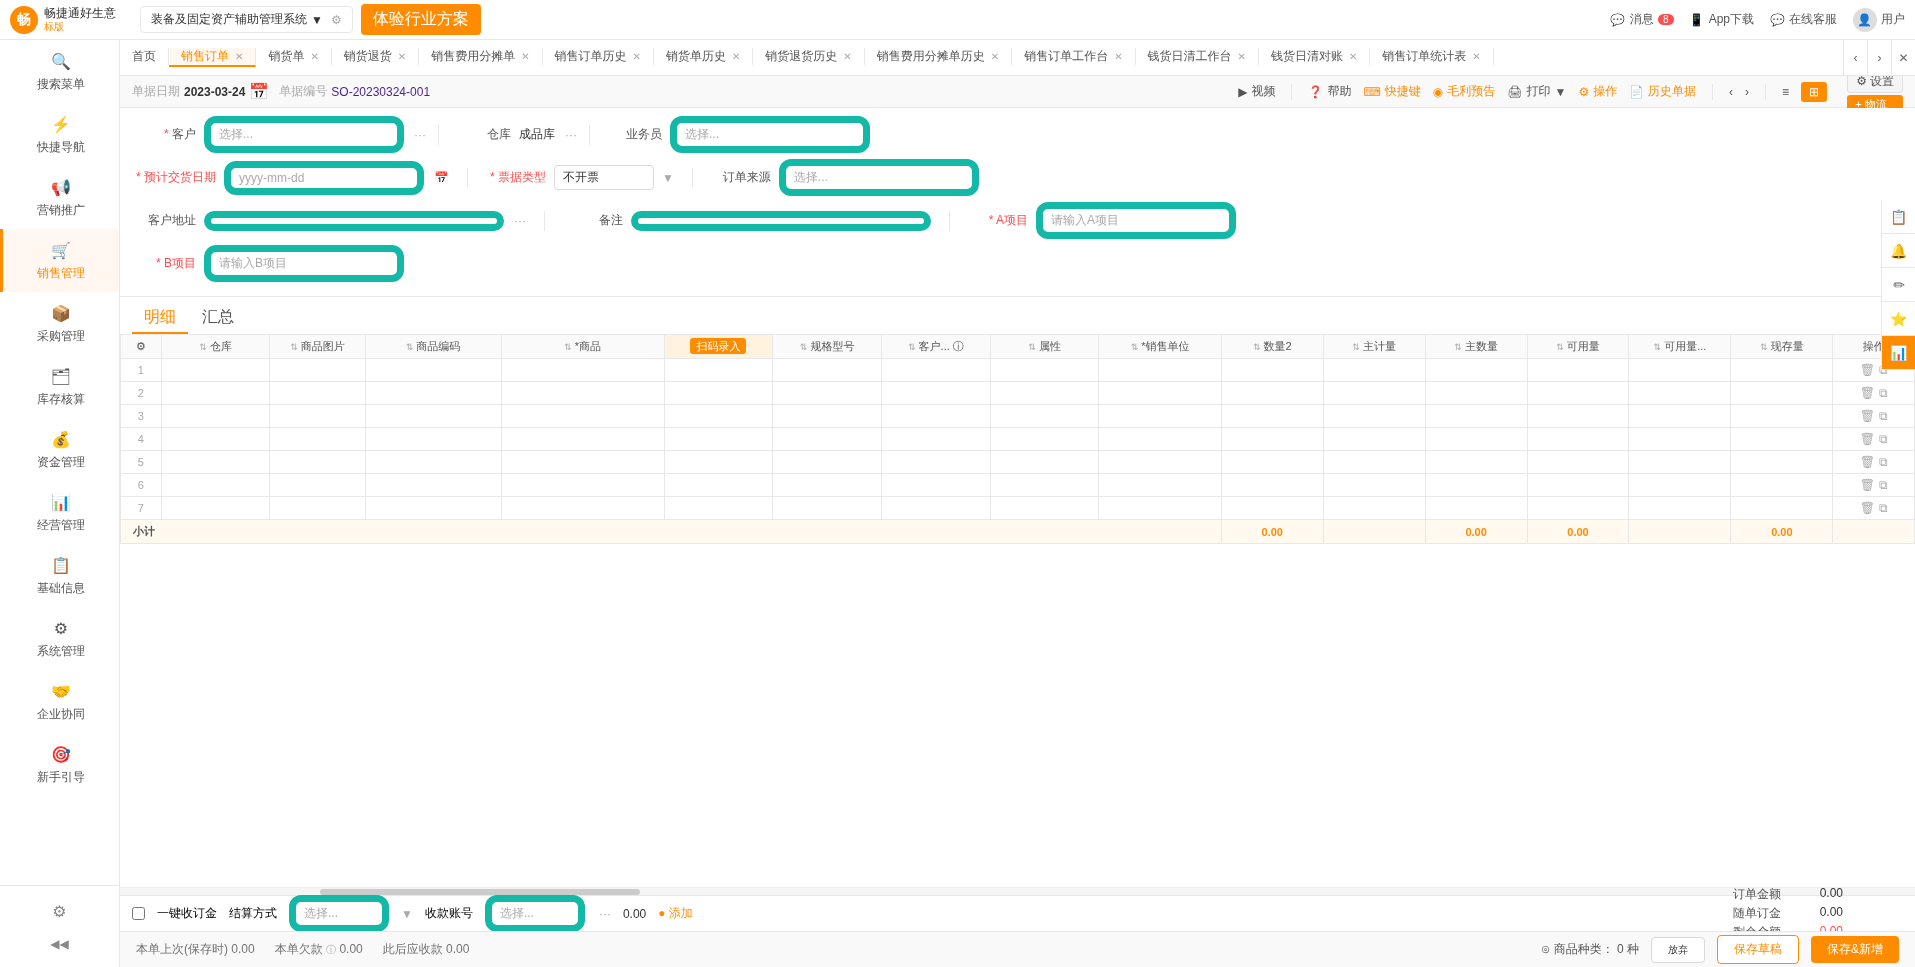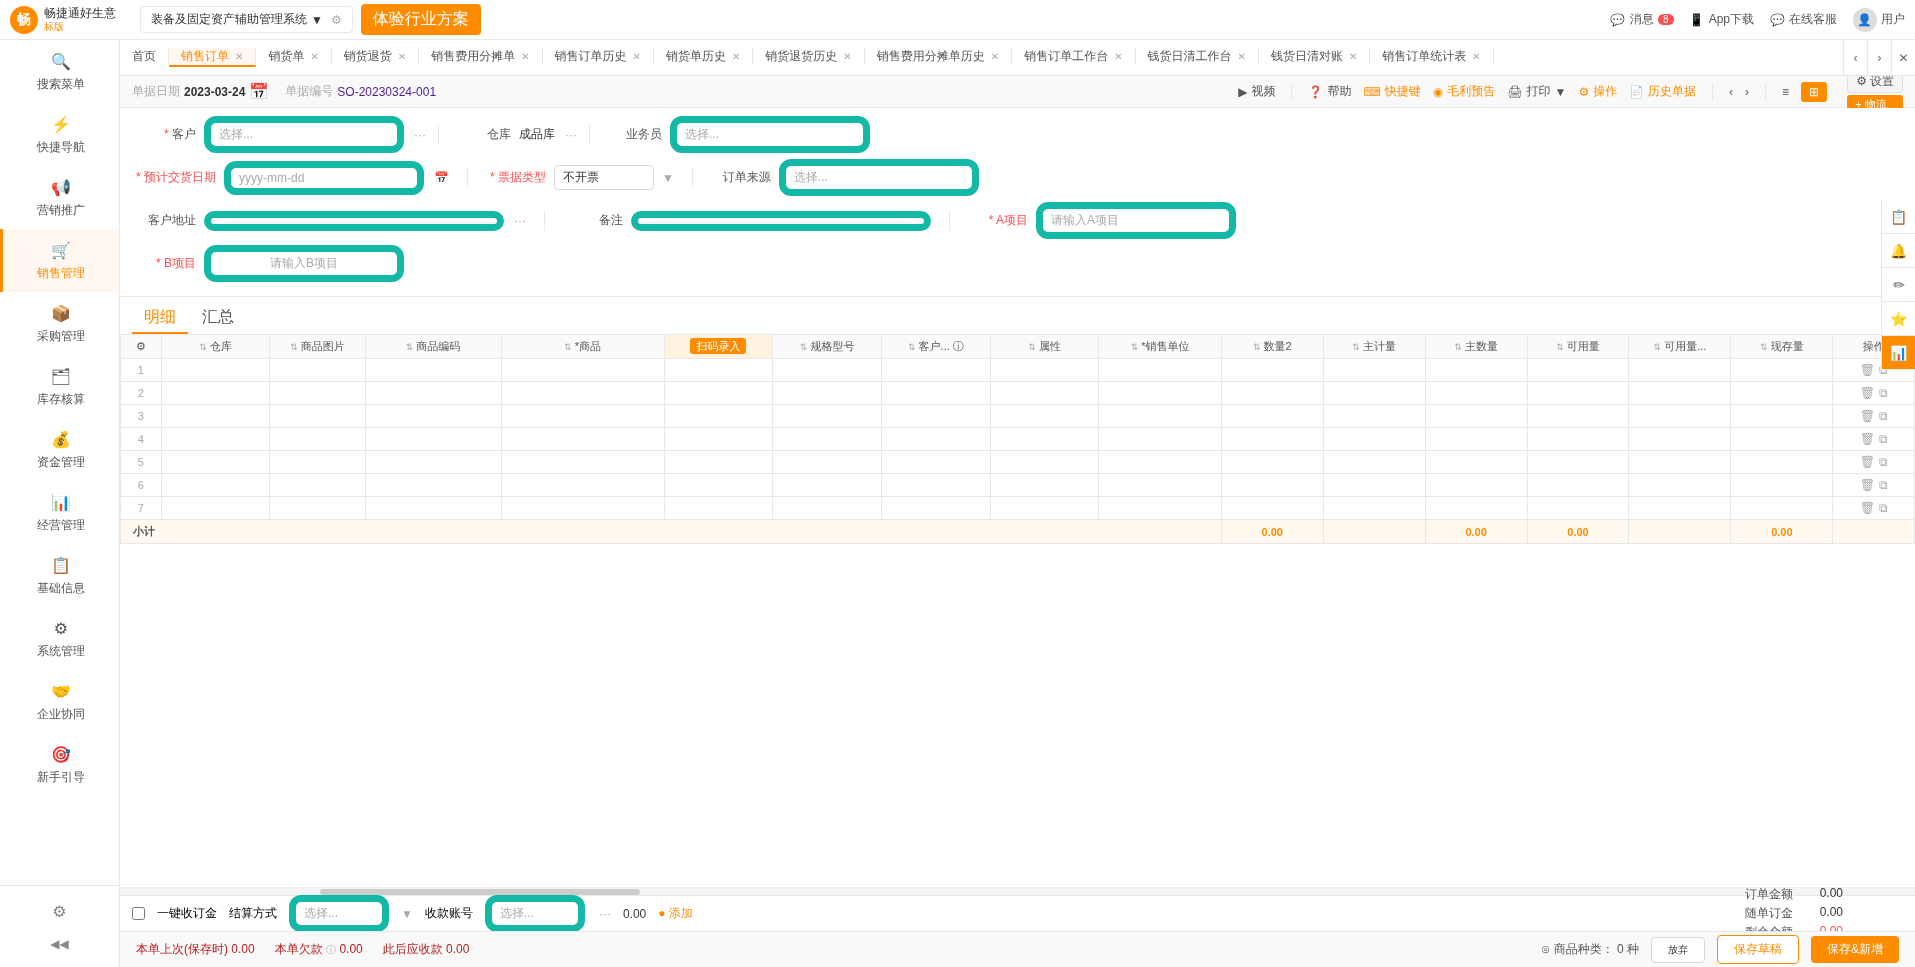--- a/index.html
+++ b/index.html
@@ -323,21 +323,21 @@
       background: #f9f9f9;
       border-top: 1px solid #e8e8e8;
       display: flex;
       align-items: center;
       padding: 0 16px;
       gap: 20px;
     }
     .footer-stat {
       font-size: 12px; color: #555;
     }
-    .footer-stat span { color: #b91c1c; }
+    .footer-stat span { color: #737373; }
     .footer-btns {
       margin-left: auto;
       display: flex;
       align-items: center;
       gap: 12px;
     }
     .btn-default {
       border: 1px solid #d9d9d9;
       background: #fff;
       border-radius: 4px;
@@ -368,21 +368,21 @@
     
     .order-summary {
       margin-left: auto;
       display: flex;
       flex-direction: column;
       align-items: flex-end;
       gap: 2px;
       padding-right: 60px;
     }
     .order-summary-item {
-      display: flex; font-size: 12px;
+      display: flex; gap: 12px; font-size: 12px;
     }
     .order-summary-label { color: #555; }
     .order-summary-value { color: #333; min-width: 50px; text-align: right; }
     .order-summary-value.red { color: #ff4d4f; }
 
     
     ::-webkit-scrollbar { width: 6px; height: 6px; }
     ::-webkit-scrollbar-thumb { background: #ccc; border-radius: 3px; }
 
     
@@ -590,21 +590,21 @@
       </div>
     </div>
 
     <div class="content-area">
 
       <div class="toolbar-row">
         <div style="display:flex;align-items:center;gap:4px;color:#aaa;font-size:11px;flex:1;">
           <span>单据日期</span>
           <span style="color:#333;font-weight:bold;">2023-03-24</span>
           <span style="color:#aaa;font-size:16px;">📅</span>
-          <span style="margin-left:12px;">单据编号</span>
+          <span style="margin-left:6px;">单据编号</span>
           <span style="color:#4c1d95;">SO-20230324-001</span>
         </div>
         <div style="display:flex;align-items:center;gap:12px;margin-left:auto;">
           <div class="toolbar-item">
             <span>▶</span>
             <span>视频</span>
           </div>
           <div class="divider-v"></div>
           <div class="toolbar-item">
             <span>❓</span>
@@ -683,21 +683,21 @@
           <div class="divider-v" style="height:20px;margin:0 10px;"></div>
           <span class="form-label">备注</span>
           <span class="form-input" style="min-width:300px;"></span>
           <div class="divider-v" style="height:20px;margin:0 10px;"></div>
           <span class="form-label" style="color:#ff4d4f;">* A项目</span>
           <span class="form-input form-input-wide" style="color:#aaa;">请输入A项目</span>
         </div>
 
         <div class="form-row">
           <span class="form-label" style="color:#ff4d4f;">* B项目</span>
-          <span class="form-input form-input-wide" style="color:#aaa;text-align:center;">请输入B项目</span>
+          <span class="form-input form-input-wide" style="color:#aaa;">请输入B项目</span>
         </div>
       </div>
 
       <div class="detail-tabs">
         <div class="detail-tab active">明细</div>
         <div class="detail-tab">汇总</div>
       </div>
 
       <div class="table-wrap">
         <table>

